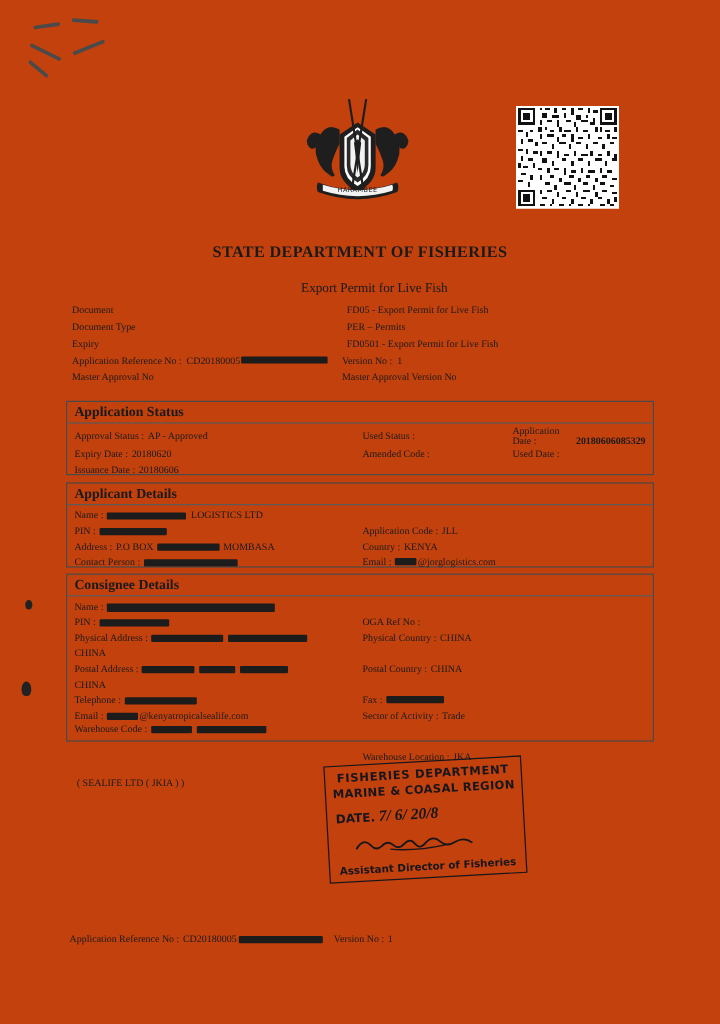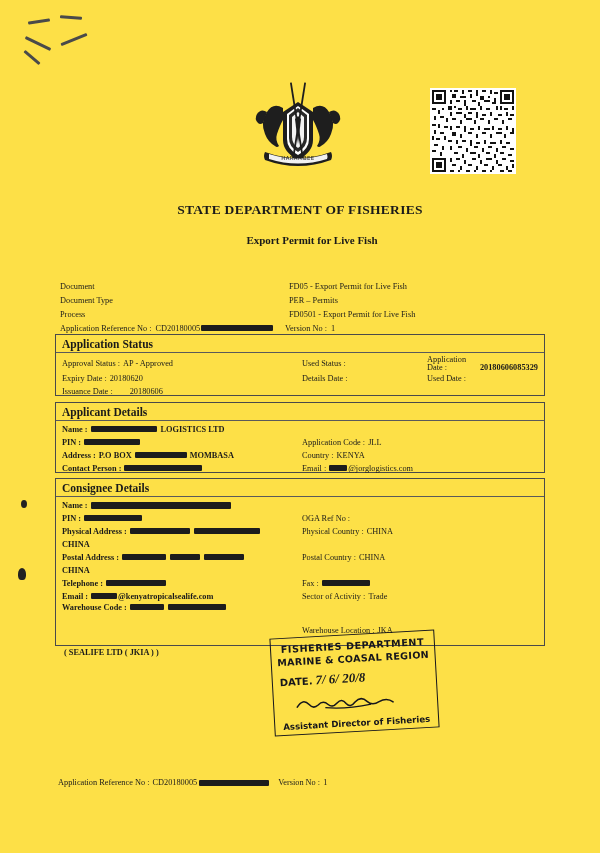--- a/index.html
+++ b/index.html
@@ -11,21 +11,21 @@
     width: 600px;
     height: 853px;
     position: relative;
     font-family: "Liberation Serif", serif;
     color: #1a1a1a;
     overflow: hidden;
   }
   .page {
     position: absolute;
     inset: 0;
-    background: #fde047;
+    background: #c2410c;
   }
 
   
   .staple {
     position: absolute;
     background: #4a4a4a;
     border-radius: 1px;
   }
   .speck {
     position: absolute;
@@ -59,33 +59,32 @@
     font-weight: bold;
     letter-spacing: 0.3px;
   }
   .doc-subtitle {
     position: absolute;
     left: 0;
     right: 0;
     top: 234px;
     text-align: center;
     font-size: 11px;
-    font-weight: bold;
+    font-weight: normal;
     padding-left: 24px;
   }
 
   
   .meta {
     position: absolute;
     left: 60px;
     top: 252px;
     width: 480px;
     font-size: 8.3px;
     line-height: 1.0;
-    margin-top: 28px;
   }
   .meta-row {
     display: flex;
     height: 14px;
     align-items: center;
   }
   .meta-left { width: 225px; display: flex; }
   .meta-right { flex: 1; display: flex; }
   .meta-label { white-space: nowrap; }
   .meta-value { margin-left: 4px; white-space: nowrap; }
@@ -122,26 +121,26 @@
     line-height: 1.0;
   }
   .srow {
     display: flex;
     min-height: 13px;
     align-items: center;
   }
   .scol-a { width: 240px; display: flex; align-items: center; }
   .scol-b { width: 125px; display: flex; align-items: center; }
   .scol-c { flex: 1; display: flex; align-items: flex-end; }
-  .scol-half { width: 240px; display: flex; align-items: flex-start; flex-wrap: wrap; font-weight: bold; }
+  .scol-half { width: 240px; display: flex; align-items: center; flex-wrap: wrap; }
   .scol-half2 { flex: 1; display: flex; }
 
   #status-section { top: 334px; height: 62px; }
   #applicant-section { top: 402px; height: 71px; }
-  #consignee-section { top: 478px; height: 168px; }
+  #consignee-section { top: 478px; height: 140px; }
 
   
   .stamp {
     position: absolute;
     left: 272px;
     top: 634px;
     width: 165px;
     height: 98px;
     transform: rotate(-3.2deg);
     color: #16161c;
@@ -409,36 +408,44 @@
     <div class="meta-row">
       <div class="meta-left">
           <span class="meta-label">Document Type</span>
         </div>
       <div class="meta-right">
           <span class="meta-value">PER – Permits</span>
         </div>
     </div>
     <div class="meta-row">
       <div class="meta-left">
-          <span class="meta-label">Process</span>
+          <span class="meta-label">Expiry</span>
         </div>
       <div class="meta-right">
           <span class="meta-value">FD0501 - Export Permit for Live Fish</span>
         </div>
     </div>
     <div class="meta-row">
       <div class="meta-left">
         <span class="meta-label">Application Reference No :</span>
         <span class="meta-value">CD20180005</span>
         <span class="redact" style="width:72px;"></span>
       </div>
       <div class="meta-right">
         <span class="meta-label">Version No :</span>
         <span class="meta-value">1</span>
       </div>
+    </div>
+    <div class="meta-row">
+      <div class="meta-left">
+          <span class="meta-label">Master Approval No</span>
+        </div>
+      <div class="meta-right">
+          <span class="meta-label">Master Approval Version No</span>
+        </div>
     </div>
   </div>
 
   <div class="section" id="status-section">
     <div class="section-title">Application Status</div>
     <div class="section-body">
       <div class="srow">
         <div class="scol-a">
           <span>Approval Status :</span>
           <span style="margin-left:3px;">AP - Approved</span>
@@ -450,30 +457,30 @@
           <span>Application Date :</span>
           <span style="margin-left:3px;font-weight:bold;">20180606085329</span>
         </div>
       </div>
       <div class="srow">
         <div class="scol-a">
           <span>Expiry Date :</span>
           <span style="margin-left:3px;">20180620</span>
         </div>
         <div class="scol-b">
-            <span>Details Date :</span>
+            <span>Amended Code :</span>
           </div>
         <div class="scol-c">
             <span>Used Date :</span>
           </div>
       </div>
       <div class="srow">
         <div class="scol-a">
           <span>Issuance Date :</span>
-          <span style="margin-left:17px;">20180606</span>
+          <span style="margin-left:3px;">20180606</span>
         </div>
         <div class="scol-b"></div>
         <div class="scol-c"></div>
       </div>
     </div>
   </div>
 
   <div class="section" id="applicant-section">
     <div class="section-title">Applicant Details</div>
     <div class="section-body">

